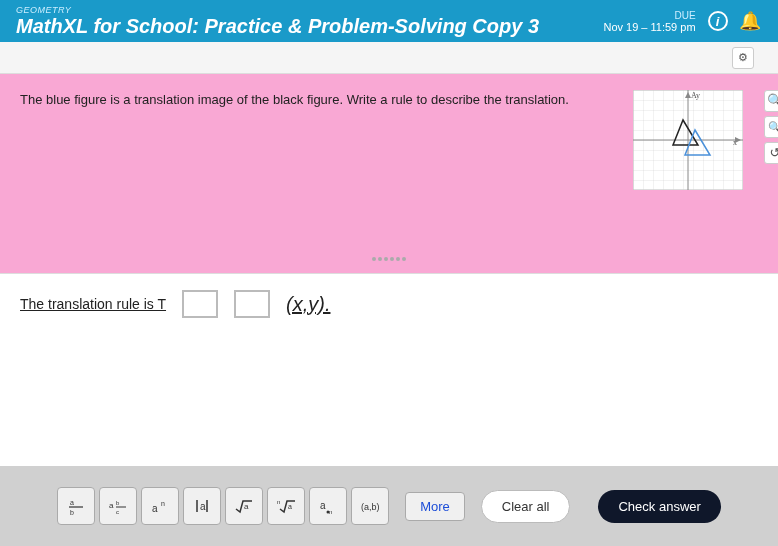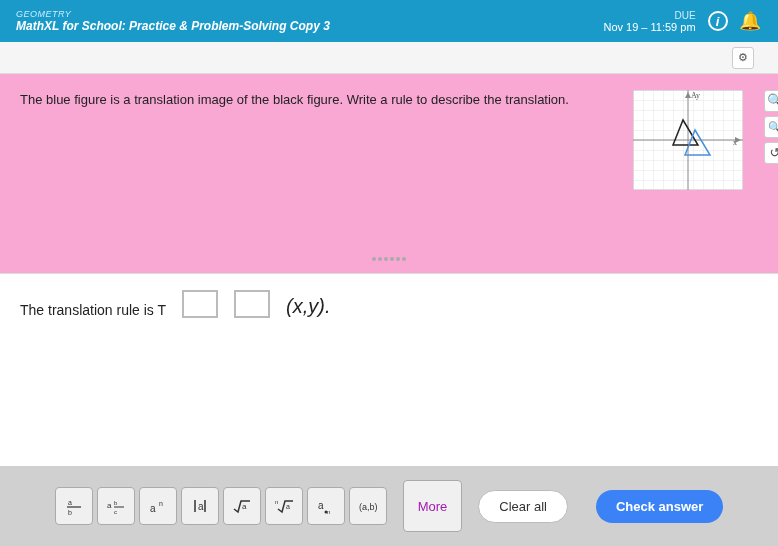--- a/index.html
+++ b/index.html
@@ -28,21 +28,21 @@
       font-style: italic;
     }
     .geometry-label {
       color: #cceeff;
       font-size: 9px;
       text-transform: uppercase;
       letter-spacing: 0.5px;
     }
     .course-title {
       color: white;
-      font-size: 12px;
+      font-size: 20px;
       font-weight: 600;
     }
     .top-bar-right {
       display: flex;
       align-items: center;
       gap: 12px;
       color: white;
       font-size: 12px;
     }
     .due-section {
@@ -129,24 +129,25 @@
     }
 
     
     .answer-area {
       background: white;
       padding: 16px 20px;
       min-height: 200px;
     }
     .translation-rule-row {
       display: flex;
-      align-items: flex-end;
+      align-items: center;
       gap: 16px;
       font-size: 14px;
       color: #222;
+      text-decoration: underline;
     }
     .rule-text {
       font-size: 14px;
     }
     .input-box {
       width: 36px;
       height: 28px;
       border: 2px solid #bbb;
       display: inline-block;
       background: white;
@@ -193,48 +194,48 @@
       width: 20px;
       height: 20px;
     }
     .more-btn {
       background: #f0f0f0;
       border: 1px solid #aaa;
       border-radius: 4px;
       padding: 6px 14px;
       cursor: pointer;
       font-size: 13px;
-      color: #a21caf;
-      height: 52px;
+      color: #1d4ed8;
+      height: 29px;
       display: flex;
       align-items: center;
     }
     .action-buttons {
       display: flex;
       gap: 28px;
       margin-left: 16px;
     }
     .clear-btn {
       background: white;
       border: 1px solid #bbb;
       border-radius: 20px;
       padding: 8px 20px;
       cursor: pointer;
       font-size: 13px;
       color: #333;
     }
     .check-btn {
-      background: #3b82f6;
+      background: #0f172a;
       border: none;
       border-radius: 20px;
       padding: 8px 20px;
       cursor: pointer;
       font-size: 13px;
       color: white;
-      font-weight: bold;
+      font-weight: normal;
     }
 
     
     .close-x {
       position: absolute;
       right: 8px;
       bottom: 52px;
       width: 18px;
       height: 18px;
       background: #888;

